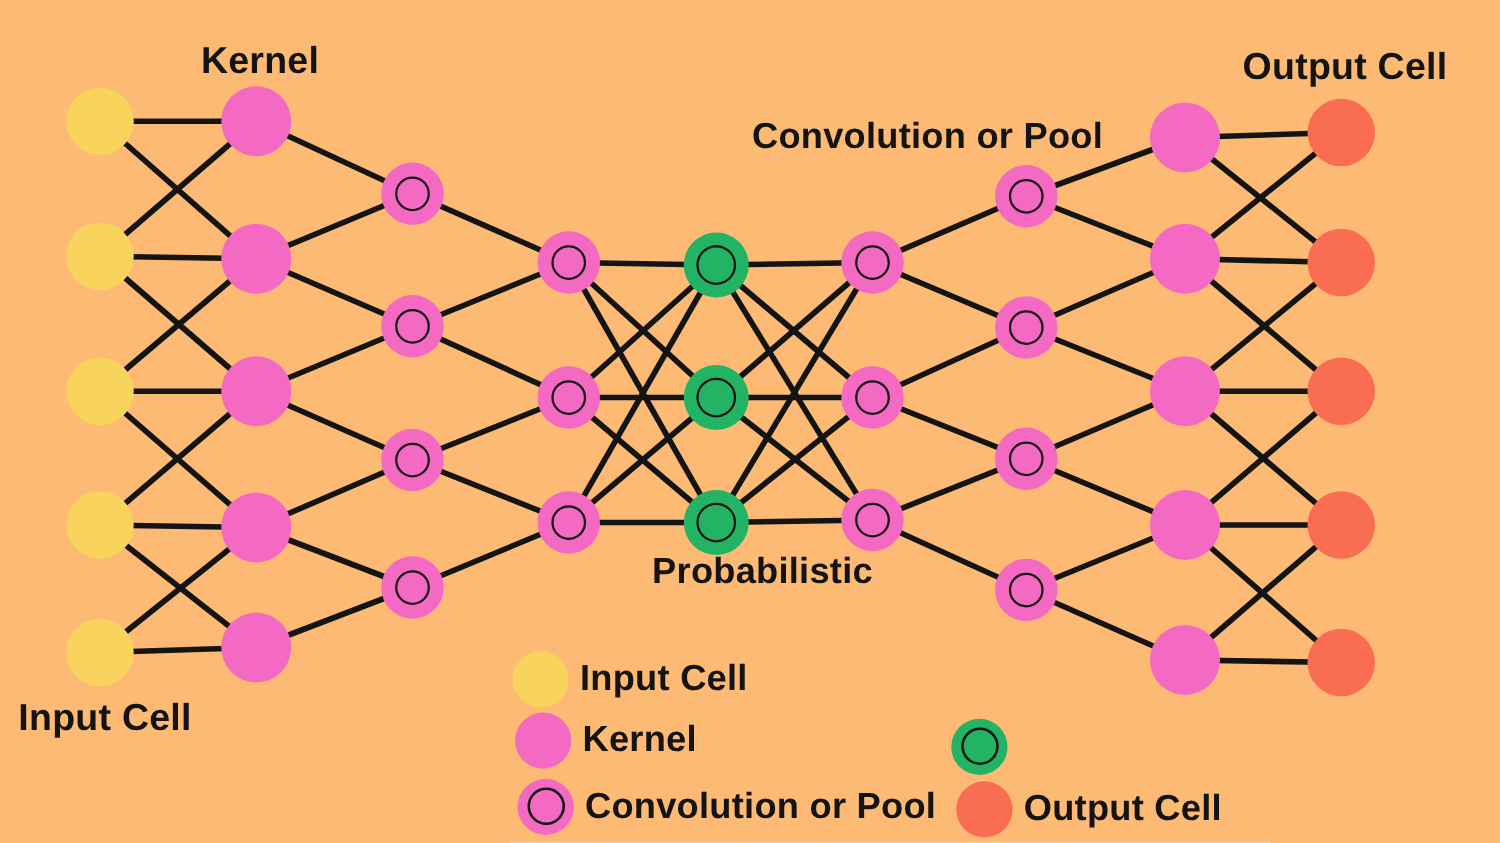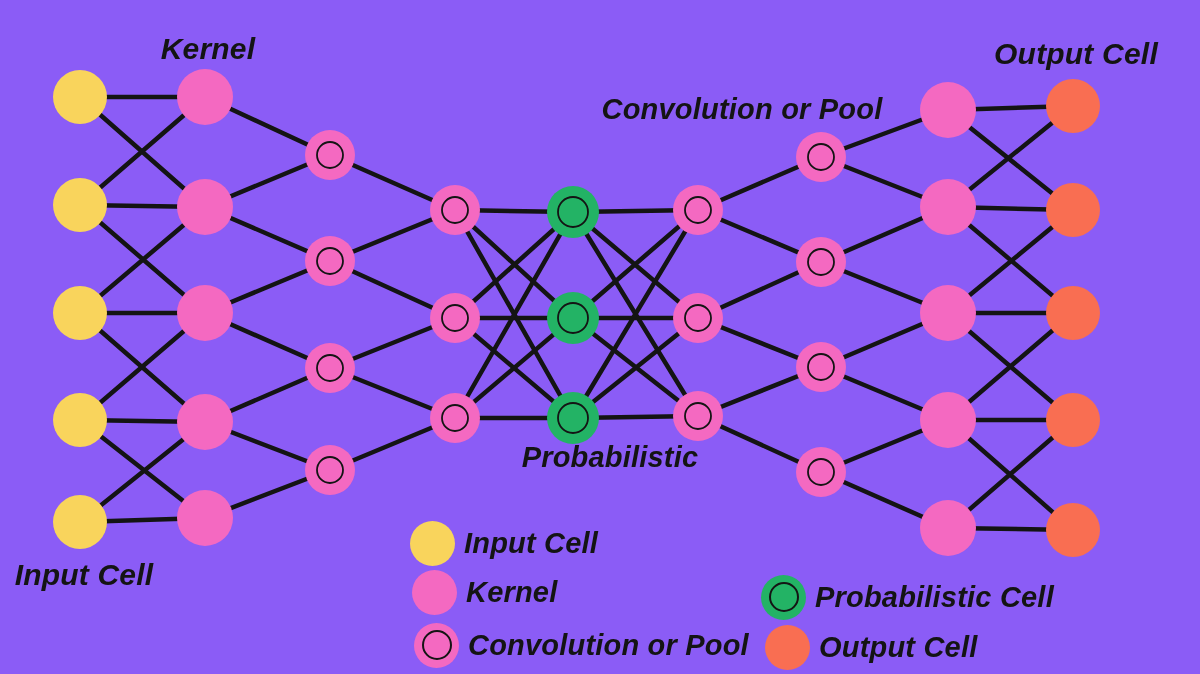--- a/index.html
+++ b/index.html
@@ -18,21 +18,21 @@
   .legend-text{font-weight:700;font-size:29px;white-space:nowrap;letter-spacing:0.2px;}
   #lg-input{left:410px;top:520px;}
   #lg-kernel{left:412px;top:569px;}
   #lg-conv{left:414px;top:622px;}
   #lg-prob{left:761px;top:574px;}
   #lg-output{left:765px;top:624px;}
 </style>
 </head>
 <body>
 
-<div class="canvas" id="canvas" style="background: #8b5cf6; color: rgb(20, 20, 20); font-style: italic;">
+<div class="canvas" id="canvas" style="background: #fdba74; color: rgb(20, 20, 20);">
 
   <svg class="net" id="net" viewBox="0 0 1200 674">
       <line x1="80" y1="97" x2="205" y2="97" stroke="#141414" stroke-width="4.5" stroke-linecap="round"></line>
       <line x1="80" y1="97" x2="205" y2="207" stroke="#141414" stroke-width="4.5" stroke-linecap="round"></line>
       <line x1="80" y1="205" x2="205" y2="97" stroke="#141414" stroke-width="4.5" stroke-linecap="round"></line>
       <line x1="80" y1="205" x2="205" y2="207" stroke="#141414" stroke-width="4.5" stroke-linecap="round"></line>
       <line x1="80" y1="205" x2="205" y2="313" stroke="#141414" stroke-width="4.5" stroke-linecap="round"></line>
       <line x1="80" y1="313" x2="205" y2="207" stroke="#141414" stroke-width="4.5" stroke-linecap="round"></line>
       <line x1="80" y1="313" x2="205" y2="313" stroke="#141414" stroke-width="4.5" stroke-linecap="round"></line>
       <line x1="80" y1="313" x2="205" y2="422" stroke="#141414" stroke-width="4.5" stroke-linecap="round"></line>
@@ -175,20 +175,19 @@
   <div class="legend-item" id="lg-conv">
     <span class="swatch" style="background: rgb(244, 105, 193);">
         <span class="ring" style="display: block;"></span>
       </span>
     <span class="legend-text">Convolution or Pool</span>
   </div>
   <div class="legend-item" id="lg-prob">
     <span class="swatch" style="background: rgb(35, 179, 101);">
         <span class="ring" style="display: block;"></span>
       </span>
-    <span class="legend-text">Probabilistic Cell</span>
   </div>
   <div class="legend-item" id="lg-output">
     <span class="swatch" style="background: rgb(249, 110, 82);"></span>
     <span class="legend-text">Output Cell</span>
   </div>
 
 </div>
 
 </body></html>

